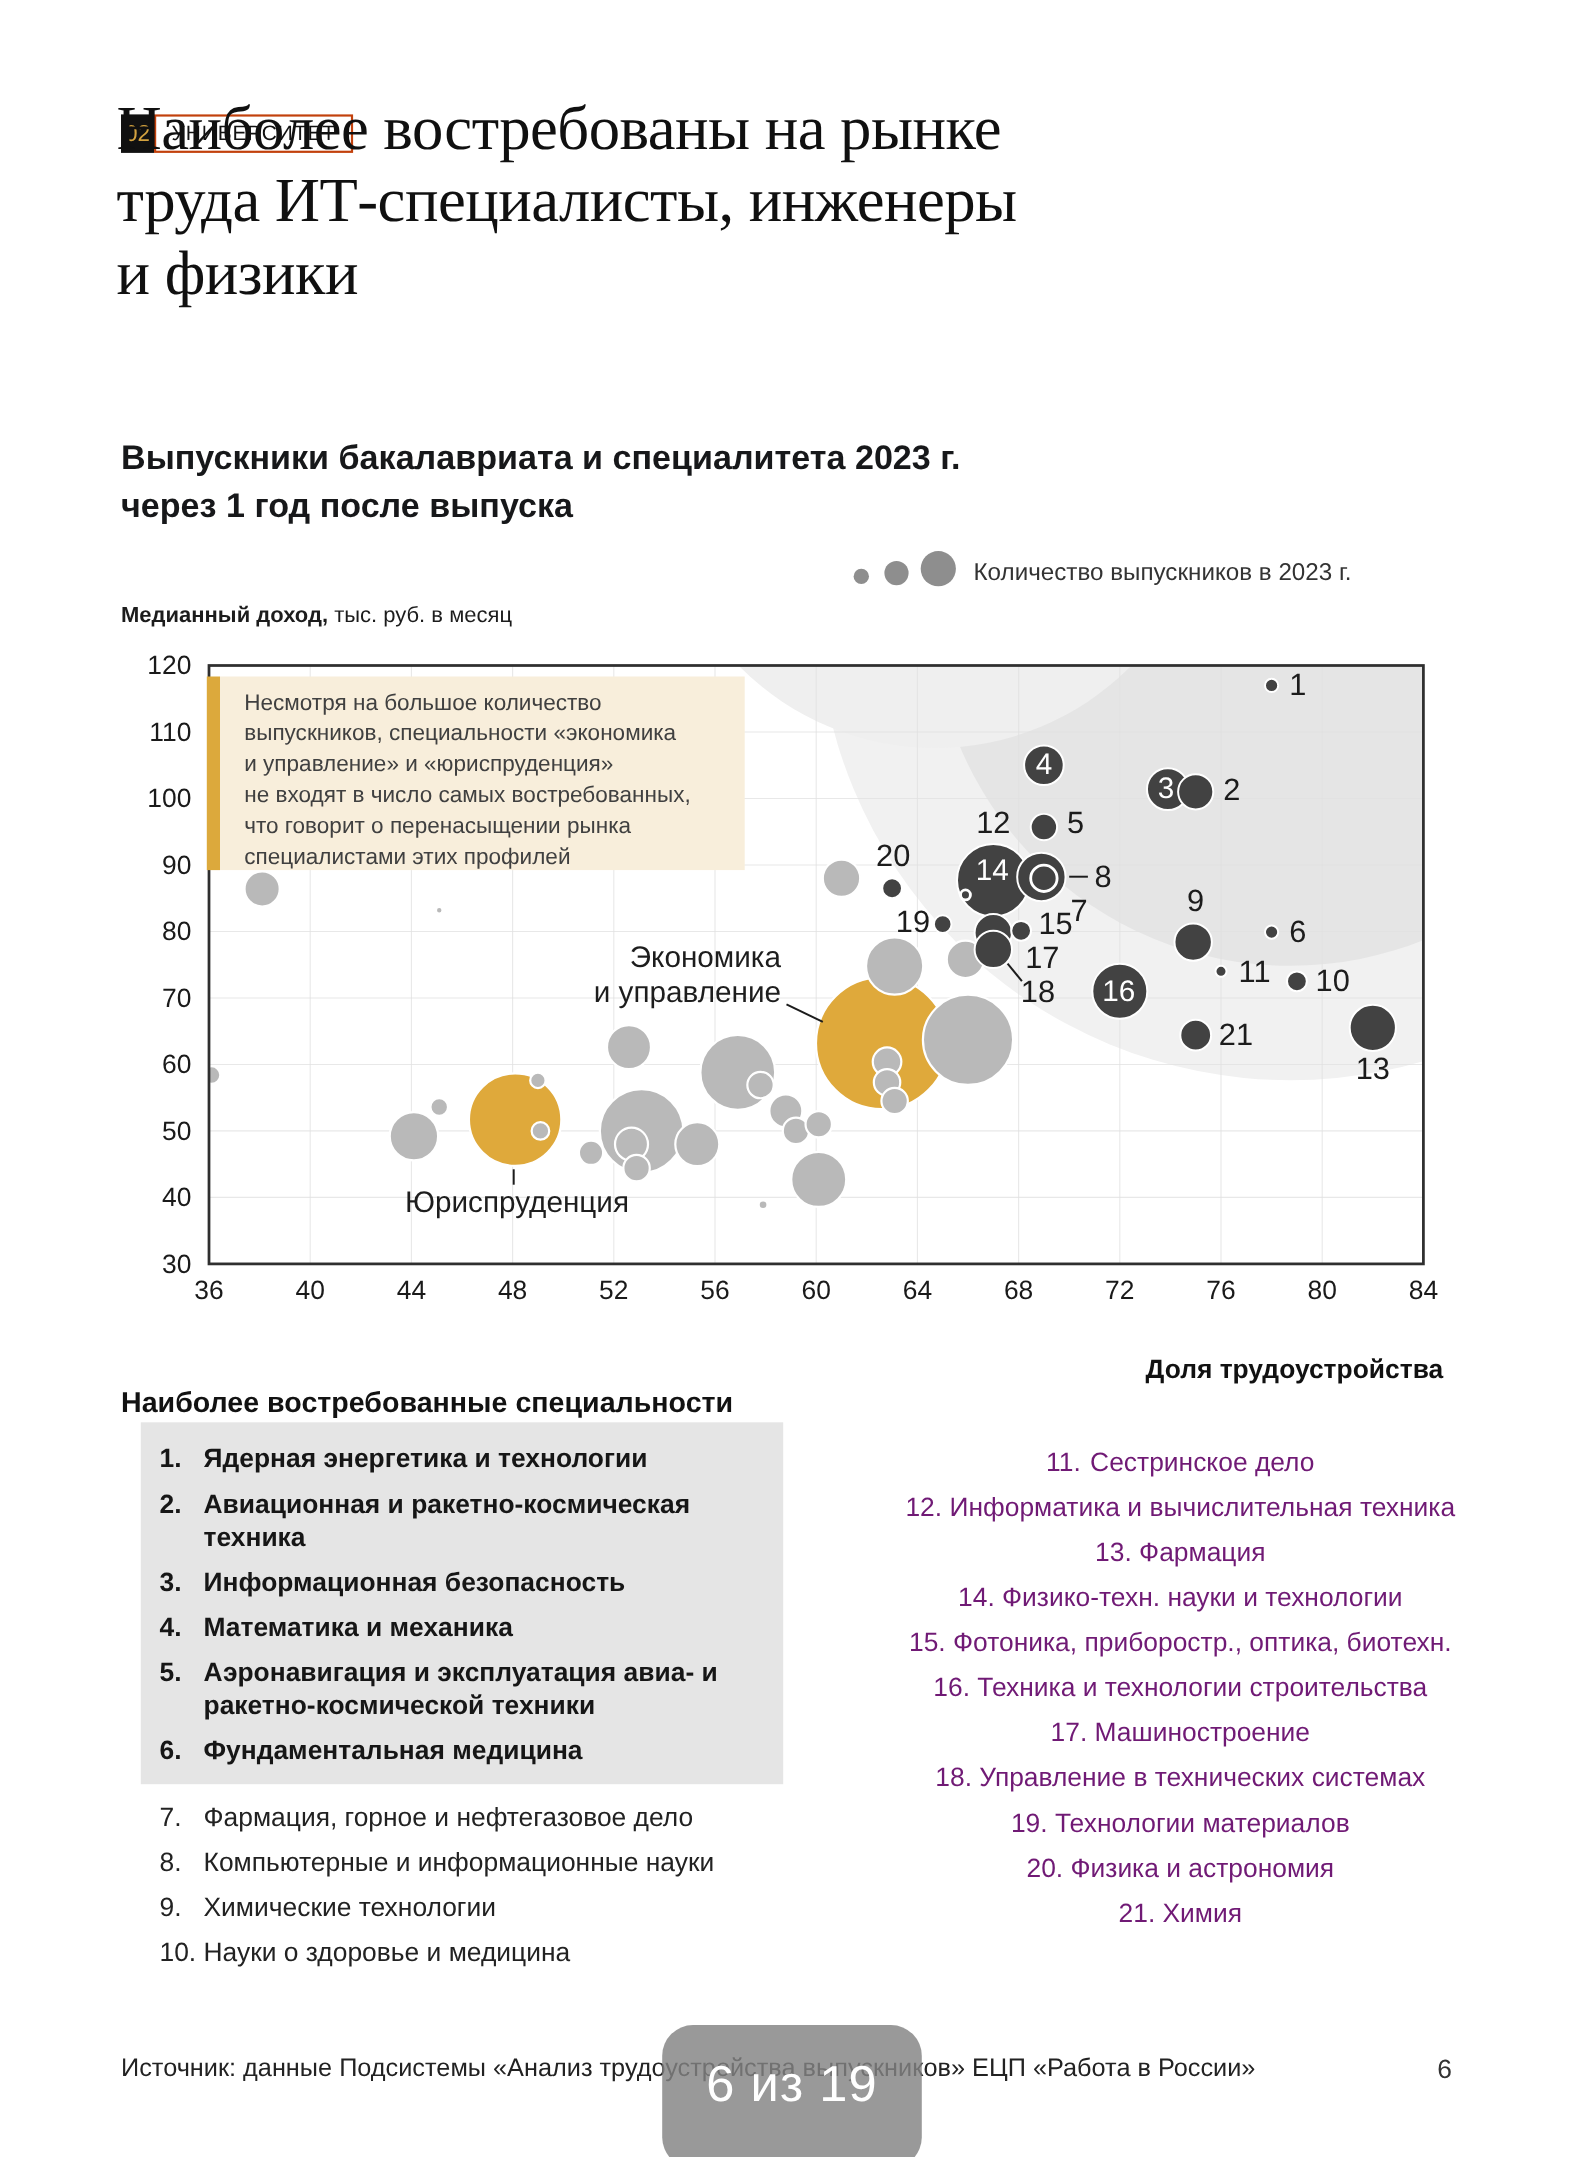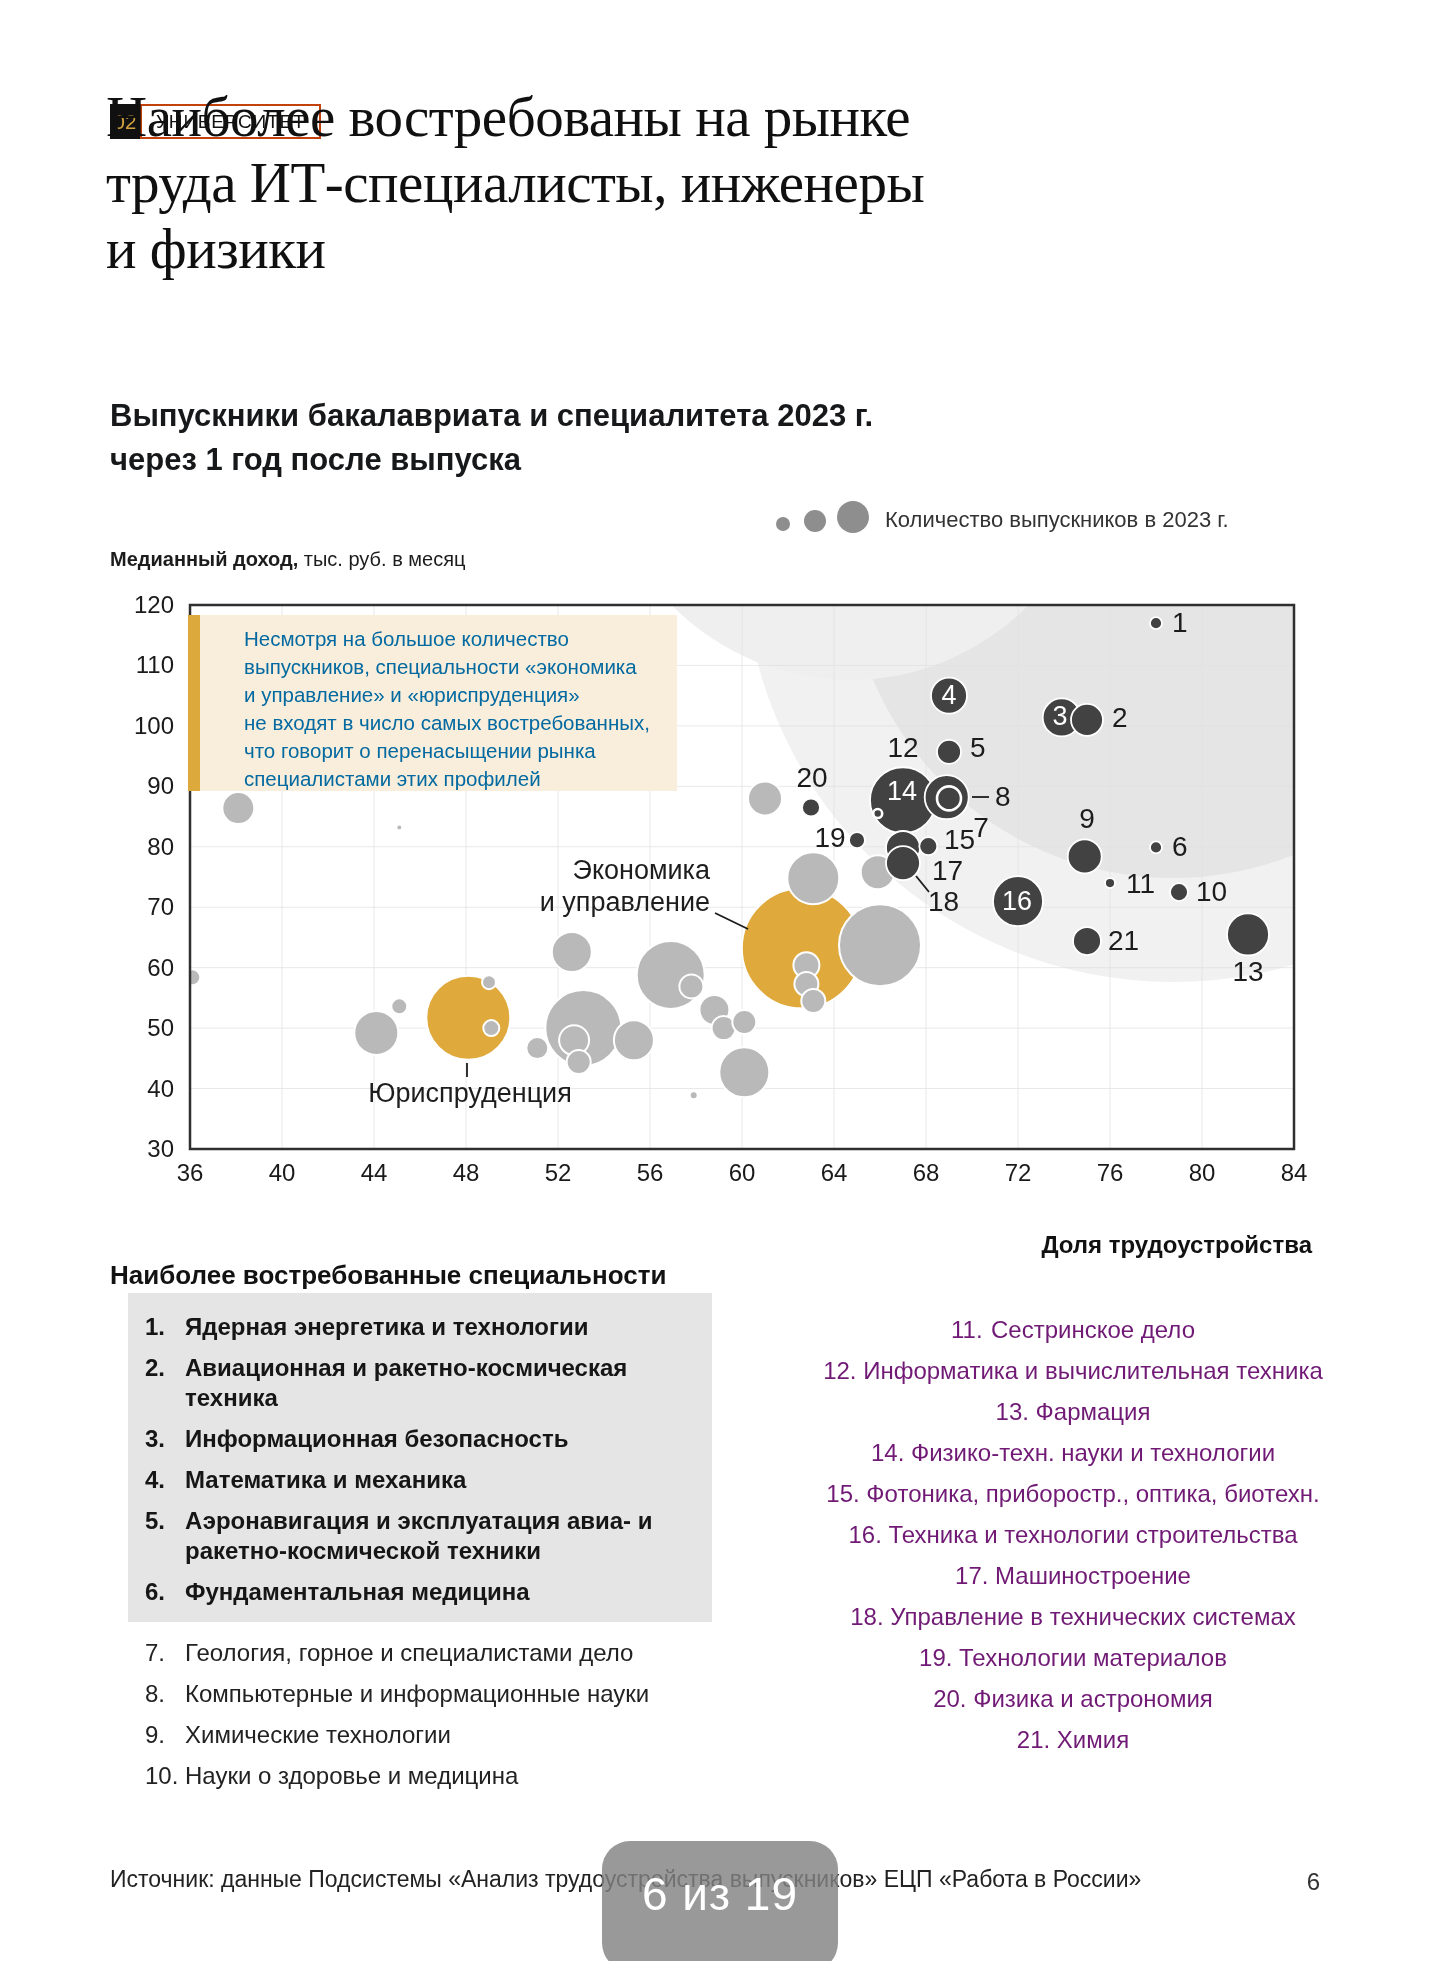--- a/index.html
+++ b/index.html
@@ -20,21 +20,21 @@
   
   .legend-svg{left:768px;top:494px;}
   
   .ycap{left:110px;top:548px;font-size:20px;color:#1c1c1c;}
   .ycap b{font-weight:bold;}
   
   .chart{left:90px;top:590px;}
   
   .callout{left:188px;top:615px;width:489px;height:176px;display:flex;box-sizing:border-box;}
   .callout-bar{width:12px;background:#DCA93C;flex:none;}
-  .callout-body{background:#F8EEDB;flex:1;padding:10px 14px 0 44px;font-size:20.5px;line-height:28px;color:#0369a1;}
+  .callout-body{background:#F8EEDB;flex:1;padding:10px 14px 0 22px;font-size:20.5px;line-height:28px;color:#404040;}
   .callout-body span{display:block;}
   
   .list-heading{left:110px;top:1260px;font-size:26px;font-weight:bold;color:#121212;}
   .topbox{left:128px;top:1293px;width:584px;height:329px;background:#e5e5e5;box-sizing:border-box;
           padding:19px 0 0 17px;}
   ul.speclist{list-style:none;margin:0;padding:0;}
   ul.speclist li{display:flex;margin-bottom:11px;font-size:24px;line-height:30px;}
   ul.speclist li .num{flex:none;width:40px;}
   ul.speclist li .txt{max-width:500px;}
   .topbox li{font-weight:bold;color:#161616;}
@@ -257,21 +257,21 @@
         <span class="num">6.</span>
         <span class="txt">Фундаментальная медицина</span>
       </li>
     </ul>
 </div>
 
 <div class="abs leftrest">
   <ul class="speclist">
       <li>
         <span class="num">7.</span>
-        <span class="txt">Геология, горное и специалистами дело</span>
+        <span class="txt">Фармация, горное и нефтегазовое дело</span>
       </li>
       <li>
         <span class="num">8.</span>
         <span class="txt">Компьютерные и информационные науки</span>
       </li>
       <li>
         <span class="num">9.</span>
         <span class="txt">Химические технологии</span>
       </li>
       <li>

